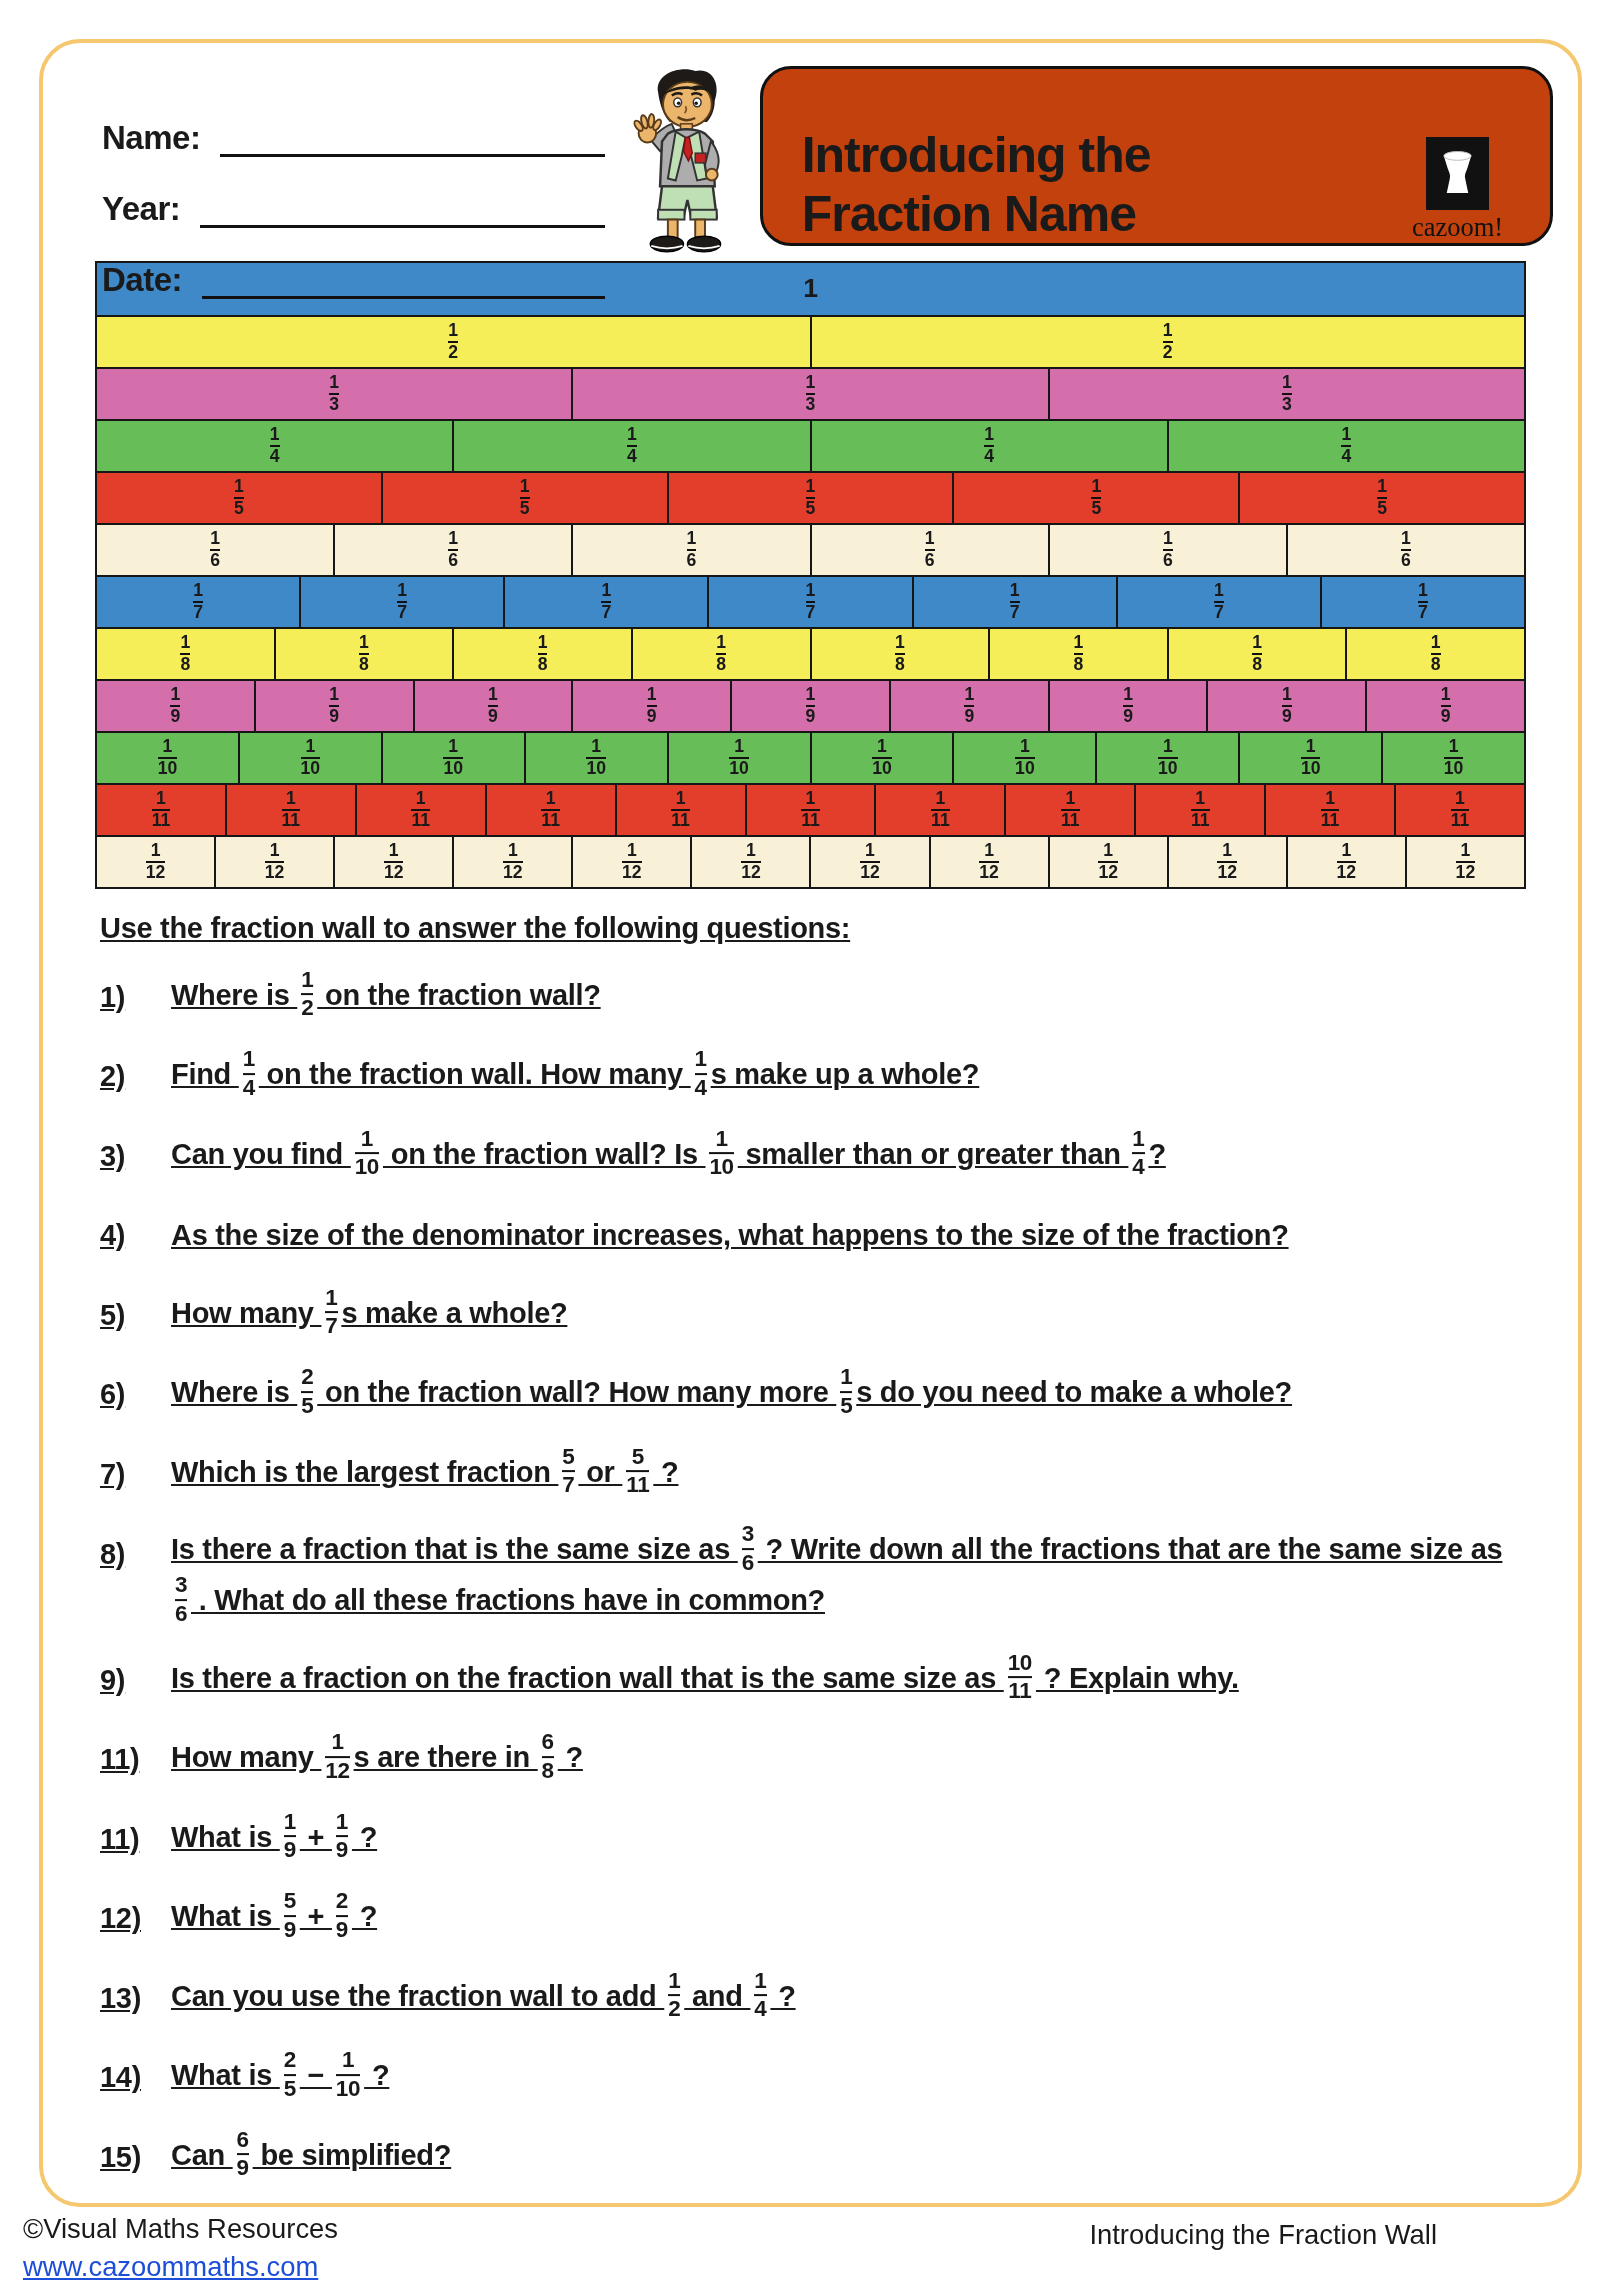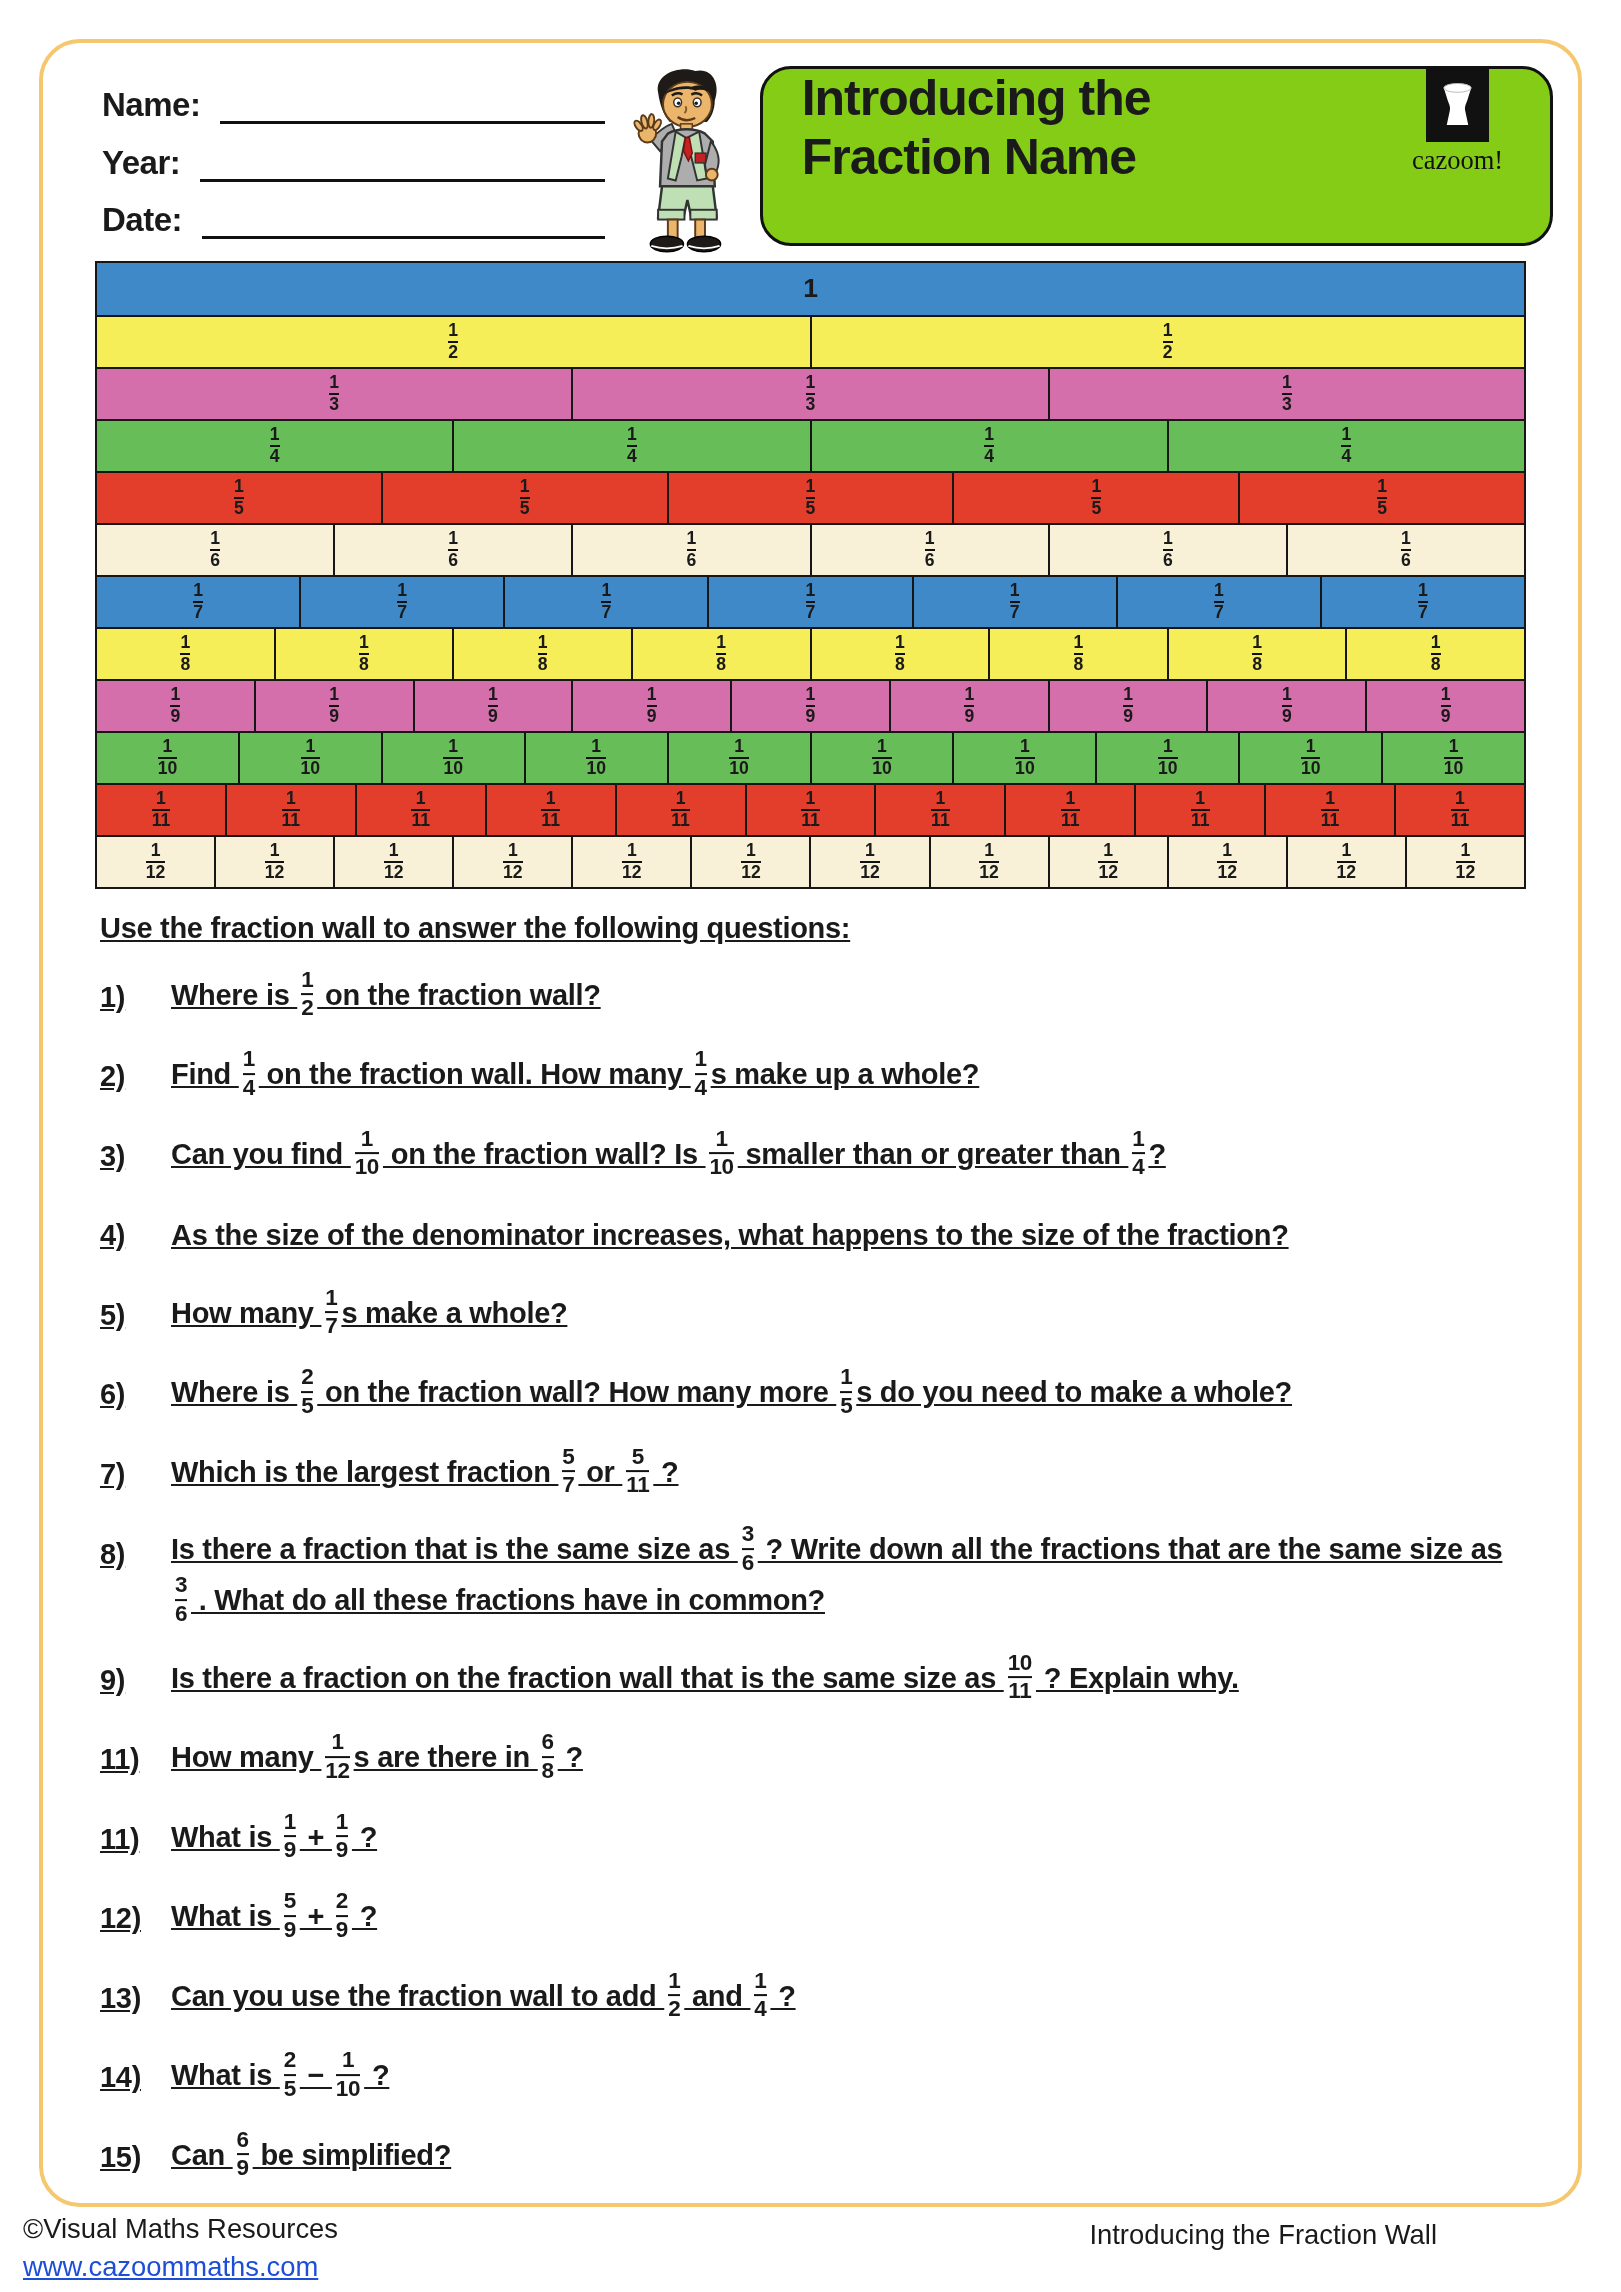--- a/index.html
+++ b/index.html
@@ -8,28 +8,28 @@
     width:1621px; height:2293px; position:relative; overflow:hidden;
     font-family:"Liberation Sans", sans-serif; color:#1a1a1a;
   }
   .page-border {
     position:absolute; left:39px; top:39px; width:1543px; height:2168px;
     border:4.9px solid #F5C76E; border-radius:41px; background:#fff;
   }
   
   .header { display:flex; align-items:flex-start; padding:15.7px 25.5px 0 59px; height:208px; }
   .fields { width:519px; padding-top:27.4px; }
-  .field-row { display:flex; align-items:flex-end; margin-bottom:19.6px; }
+  .field-row { display:flex; align-items:flex-end; margin-bottom:19.6px;margin-top:33px; }
   .field-row .flabel { font-size:33px; font-weight:bold; letter-spacing:-0.5px; }
   .field-row .fline { flex:1; border-bottom:3.9px solid #111; height:35px; margin-left:19.6px; margin-right:15.7px; }
   .mascot { width:125px; height:192px; flex-shrink:0; margin-top:3.9px; }
   .title-box {
     flex:1; margin-left:13.7px; height:180px; margin-top:7.8px;
-    border:3.9px solid #111; border-radius:31px; background:#84cc16;
-    display:flex; align-items:flex-start; padding:0 33px 0 39px;
+    border:3.9px solid #111; border-radius:31px; background:#c2410c;
+    display:flex; align-items:flex-end; padding:0 33px 0 39px;
   }
   .title-text { flex:1; font-size:50px; font-weight:bold; letter-spacing:-1px; line-height:1.17; }
   .logo { width:118px; text-align:center; flex-shrink:0; }
   .logo-box { width:63px; height:73px; background:#111; margin:0 auto; display:flex; align-items:center; justify-content:center; }
   .logo-word { font-family:"Liberation Serif", serif; font-weight:normal; font-size:26.5px; margin-top:2.9px; color:#111; }
   
   .wall { margin:9.8px 52px 0 52px; border:2.9px solid #161616; }
   .wall-row { display:flex; height:52px; border-top:2.5px solid #161616; }
   .wall-row:first-child { border-top:none; }
   .wall-cell { flex:1 1 0; display:flex; align-items:center; justify-content:center; border-right:2.5px solid #161616; min-width:0; }

